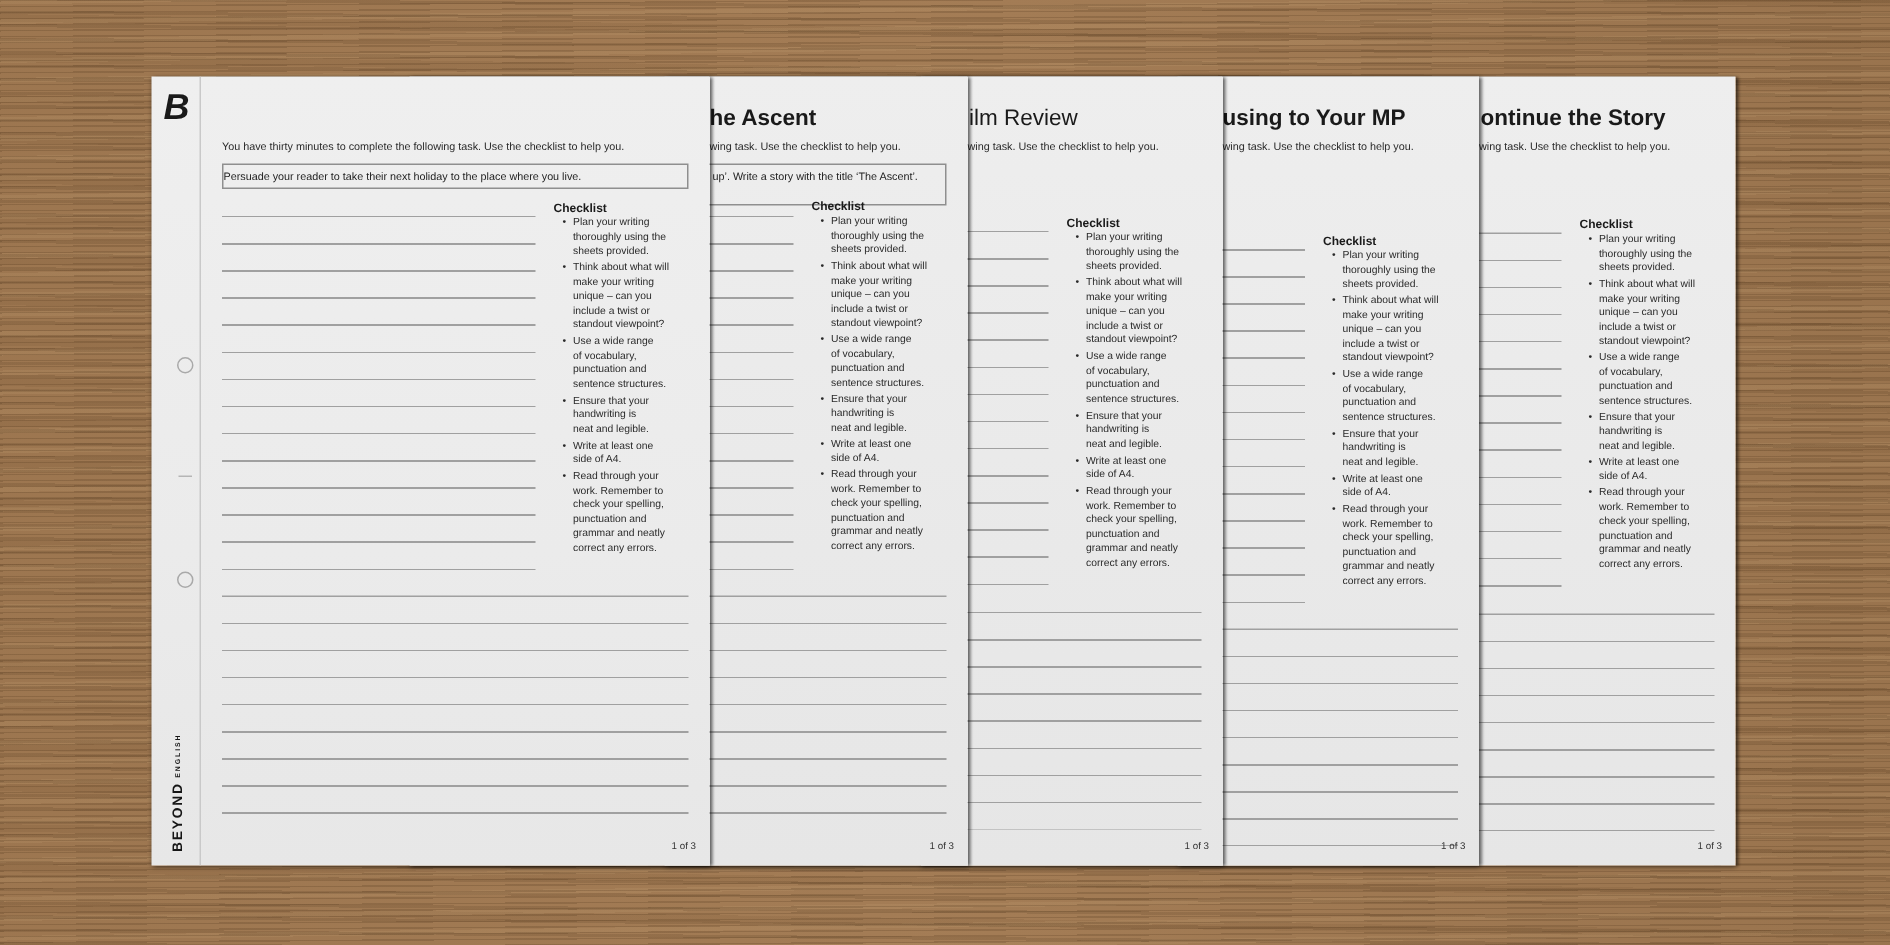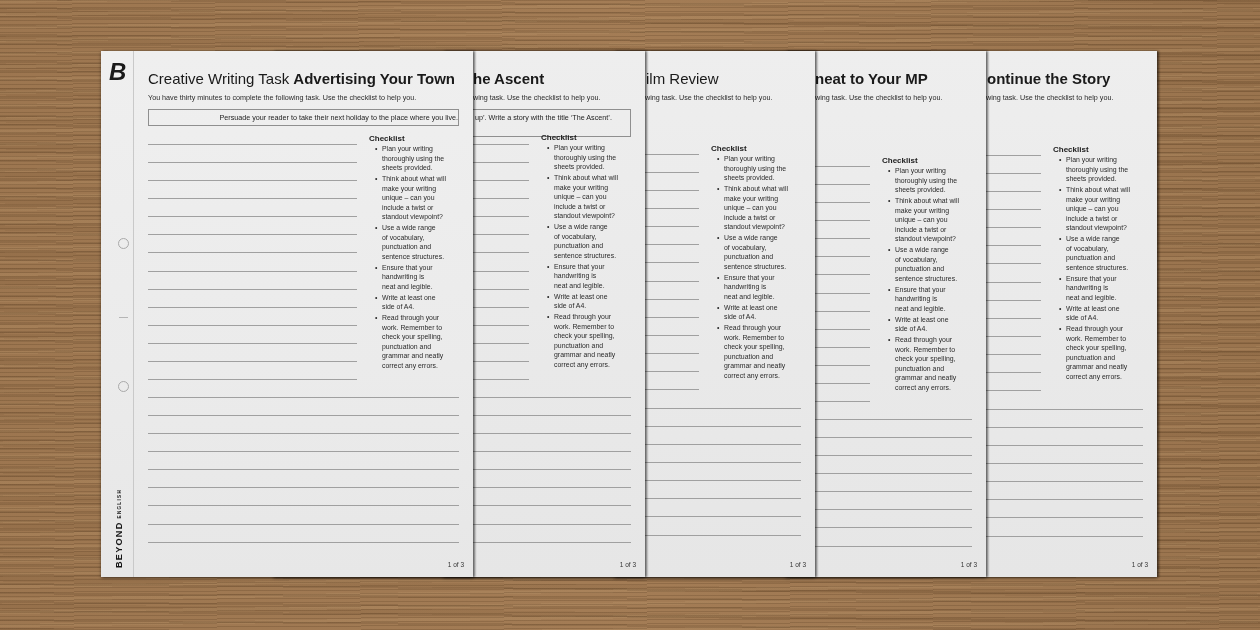--- a/index.html
+++ b/index.html
@@ -77,26 +77,23 @@
   <div class="page" id="page-1">
     <div class="sidebar">
       <div class="logo">B</div>
       <div class="hole" style="top:187px"></div>
       <div class="dash" style="top:266px"></div>
       <div class="hole" style="top:330px"></div>
       <div class="brand">
         <span class="b1">BEYOND</span><span class="b2">ENGLISH</span>
       </div>
     </div>
-    <div class="title" style="left:47px">
-      <span>Creative Writing Task </span><span class="t-bold">Advertising Your Town</span>
-    </div>
     <div class="intro" style="left:47px">You have thirty minutes to complete the following task. Use the checklist to help you.</div>
     <div class="prompt-box" style="height:17px">
-      <div class="prompt-text" style="left:0;right:0;text-align:right;top:3px">Persuade your reader to take their next holiday to the place where you live.</div>
+      <div class="prompt-text" style="left:0;right:0;text-align:left;top:3px">Persuade your reader to take their next holiday to the place where you live.</div>
     </div>
     <div class="lines short" style="top:93px;height:253px"></div>
     <div class="lines full" style="top:346px;height:163px"></div>
     <div class="checklist" style="top:83px">
       <h3>Checklist</h3>
       <ul>
         <li>Plan your writing
 thoroughly using the
 sheets provided.</li>
         <li>Think about what will
@@ -193,21 +190,21 @@
 check your spelling,
 punctuation and
 grammar and neatly
 correct any errors.</li>
       </ul>
     </div>
     <div class="page-num">1 of 3</div>
   </div>
 
   <div class="page" id="page-4">
-    <div class="title" style="left:201px;font-weight:bold">neat to Your MP</div>
+    <div class="title" style="left:201px;font-weight:bold">using to Your MP</div>
     <div class="intro" style="left:201px">wing task. Use the checklist to help you.</div>
     <div class="lines short" style="top:115px;height:253px"></div>
     <div class="lines full" style="top:368px;height:145px"></div>
     <div class="checklist" style="top:105px">
       <h3>Checklist</h3>
       <ul>
         <li>Plan your writing
 thoroughly using the
 sheets provided.</li>
         <li>Think about what will

